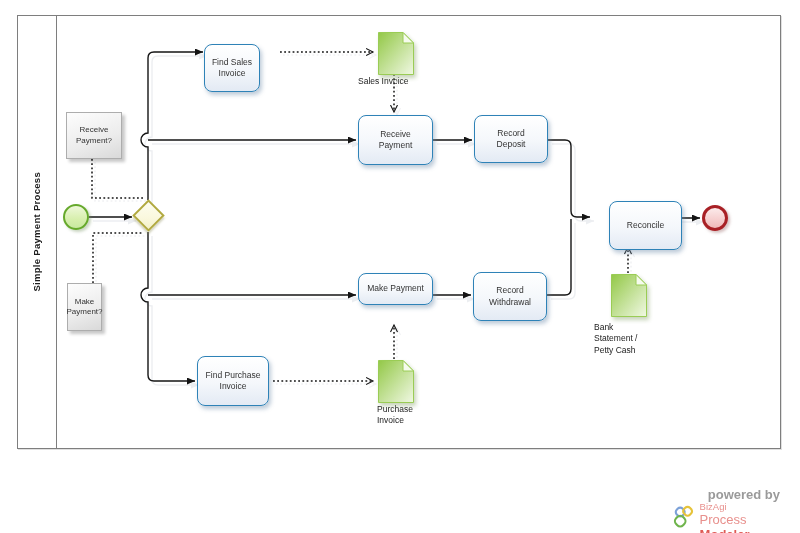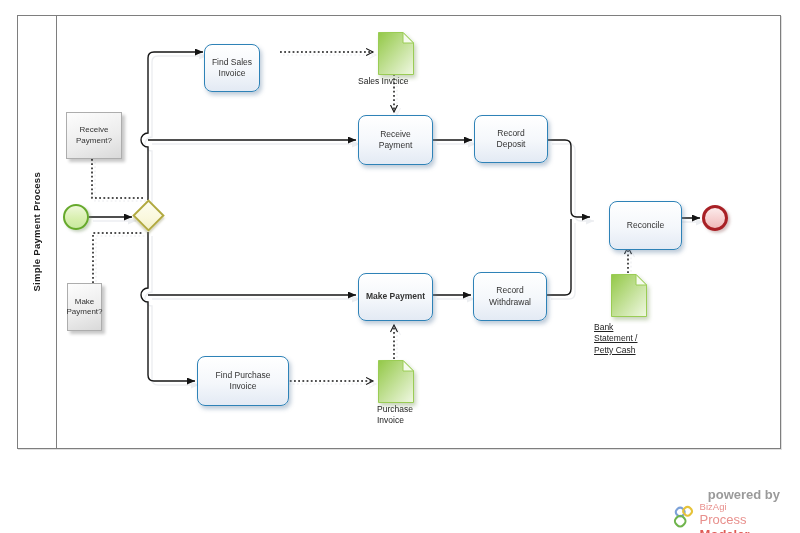--- a/index.html
+++ b/index.html
@@ -70,21 +70,21 @@
 <div class="canvas">
 
   <div class="pool"></div>
   <div class="lane-band">
     <div class="lane-title">Simple Payment Process</div>
   </div>
 
   <div class="doc-label" style="left:358px; top:76px; width:76px;">Sales Invoice</div>
   <div class="doc-label" style="left:377px; top:404px; width:60px;">Purchase
 Invoice</div>
-  <div class="doc-label" style="left:594px; top:322px; width:70px;text-decoration:underline;">Bank
+  <div class="doc-label" style="left:594px; top:322px; width:70px;">Bank
 Statement /
 Petty Cash</div>
 
   <svg class="wires" width="800" height="533" viewBox="0 0 800 533">
     <defs>
       <marker id="arrow" markerUnits="userSpaceOnUse" markerWidth="10" markerHeight="9" refX="8" refY="3.5" orient="auto">
         <path d="M0,0 L8,3.5 L0,7 Z" fill="#141414"></path>
       </marker>
       <marker id="oarrow" markerUnits="userSpaceOnUse" markerWidth="10" markerHeight="10" refX="7.5" refY="4" orient="auto">
         <path d="M0.5,0.5 L7.5,4 L0.5,7.5" fill="none" stroke="#141414" stroke-width="1.1"></path>
@@ -134,28 +134,28 @@
 Invoice</span>
   </div>
   <div class="node task" style="left:358px; top:115px; width:75px; height:50px;">
     <span class="lbl">Receive
 Payment</span>
   </div>
   <div class="node task" style="left:474px; top:115px; width:74px; height:48px;">
     <span class="lbl">Record
 Deposit</span>
   </div>
-  <div class="node task" style="left:358px; top:273px; width:75px; height:48px;font-weight:bold;">
+  <div class="node task" style="left:358px; top:273px; width:75px; height:32px;">
     <span class="lbl">Make Payment</span>
   </div>
   <div class="node task" style="left:473px; top:272px; width:74px; height:49px;">
     <span class="lbl">Record
 Withdrawal</span>
   </div>
-  <div class="node task" style="left:197px; top:356px; width:92px; height:50px;">
+  <div class="node task" style="left:197px; top:356px; width:72px; height:50px;">
     <span class="lbl">Find Purchase
 Invoice</span>
   </div>
   <div class="node task" style="left:592px; top:201px; width:73px; height:49px;margin-left:17px;">
     <span class="lbl">Reconcile</span>
   </div>
 
   <svg class="doc" style="left:378px; top:32px;" viewBox="0 0 36 43">
     <defs>
         <linearGradient id="dg1" x1="0" y1="0" x2="1" y2="1">

